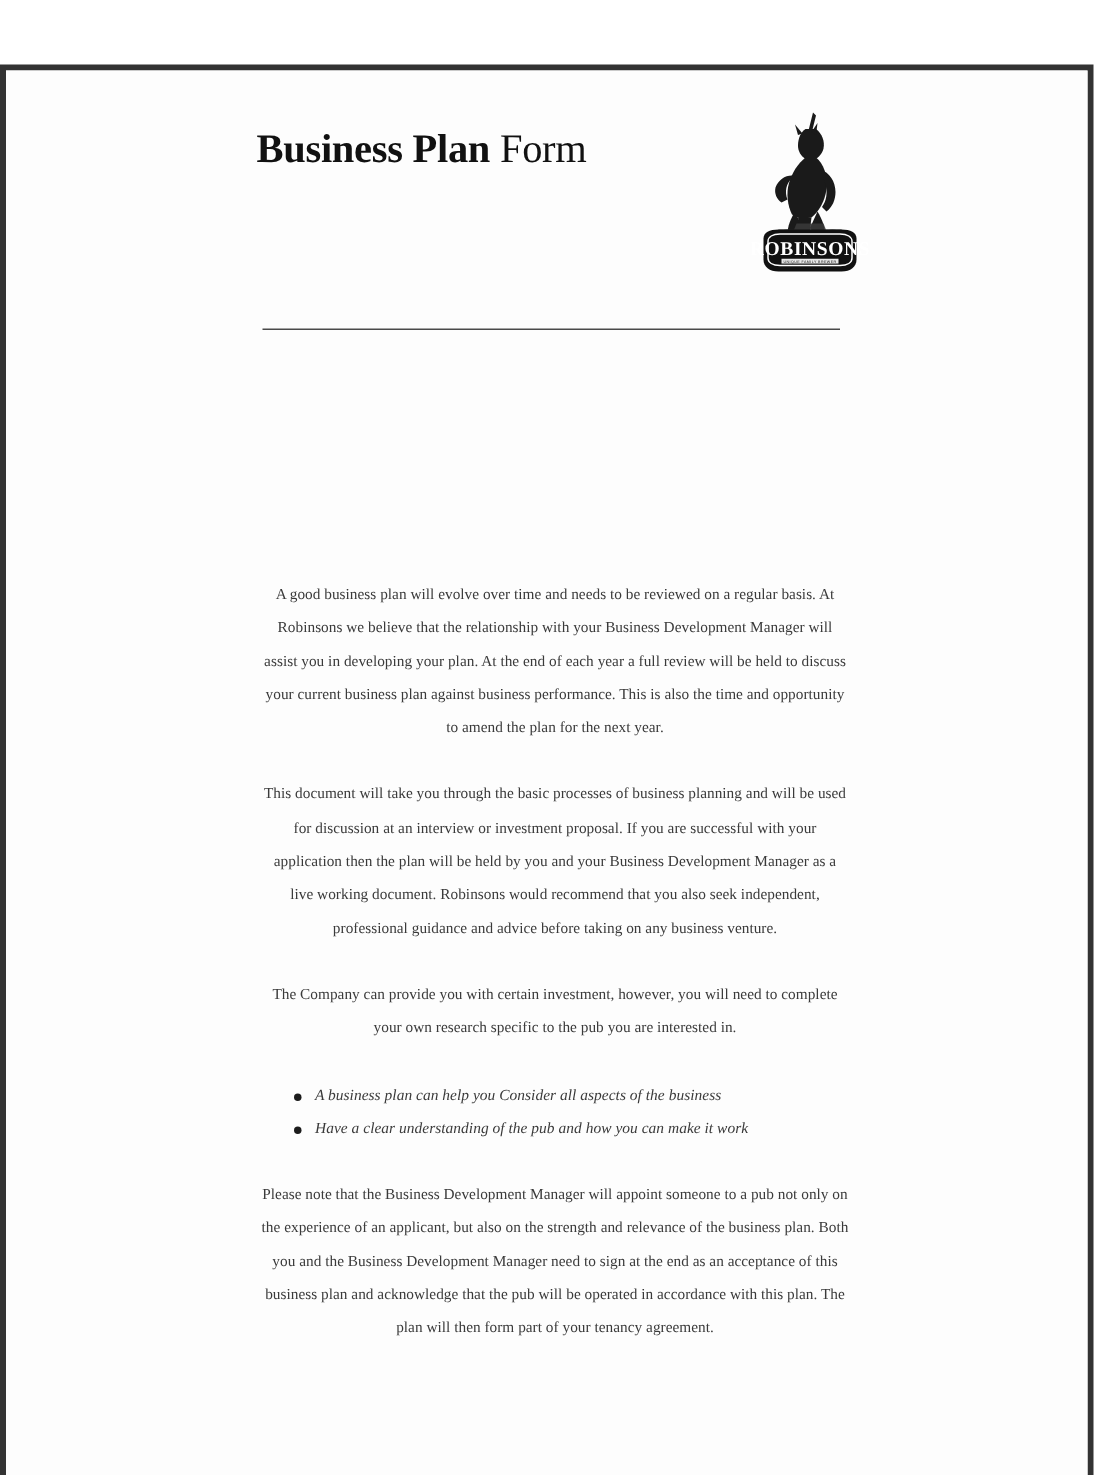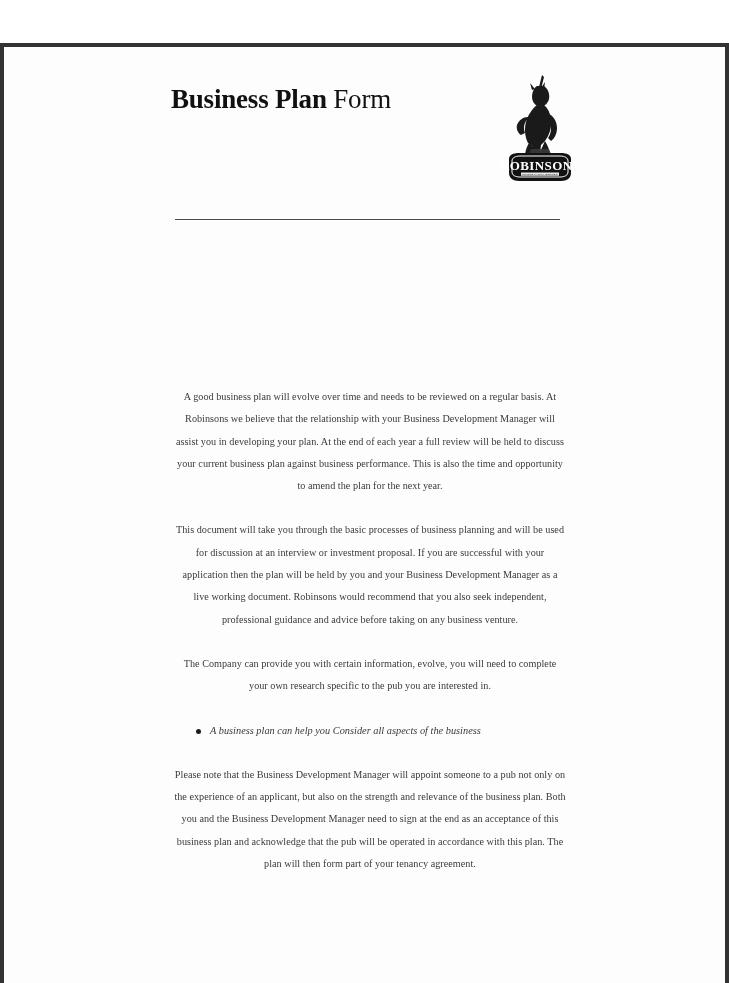--- a/index.html
+++ b/index.html
@@ -192,27 +192,31 @@
 
     </div>
 
     <div id="divider"></div>
 
 
     <div id="body-block">
 
       <p class="para">A good business plan will evolve over time and needs to be reviewed on a regular basis. At Robinsons we believe that the relationship with your Business Development Manager will assist you in developing your plan. At the end of each year a full review will be held to discuss your current business plan against business performance. This is also the time and opportunity to amend the plan for the next year.</p>
       <p class="para">This document will take you through the basic processes of business planning and will be used for discussion at an interview or investment proposal. If you are successful with your application then the plan will be held by you and your Business Development Manager as a live working document. Robinsons would recommend that you also seek independent, professional guidance and advice before taking on any business venture.</p>
-      <p class="para">The Company can provide you with certain information, evolve, you will need to complete your own research specific to the pub you are interested in.</p>
+      <p class="para">The Company can provide you with certain investment, however, you will need to complete your own research specific to the pub you are interested in.</p>
 
       <ul id="bullets">
         <li>
           <span class="bullet-dot"></span>
           <span class="li-text">A business plan can help you Consider all aspects of the business</span>
         </li>
+        <li>
+          <span class="bullet-dot"></span>
+          <span class="li-text">Have a clear understanding of the pub and how you can make it work</span>
+        </li>
       </ul>
 
       <p class="para">Please note that the Business Development Manager will appoint someone to a pub not only on the experience of an applicant, but also on the strength and relevance of the business plan. Both you and the Business Development Manager need to sign at the end as an acceptance of this business plan and acknowledge that the pub will be operated in accordance with this plan. The plan will then form part of your tenancy agreement.</p>
 
     </div>
 
   </div>
 </div>
 
 </body></html>

